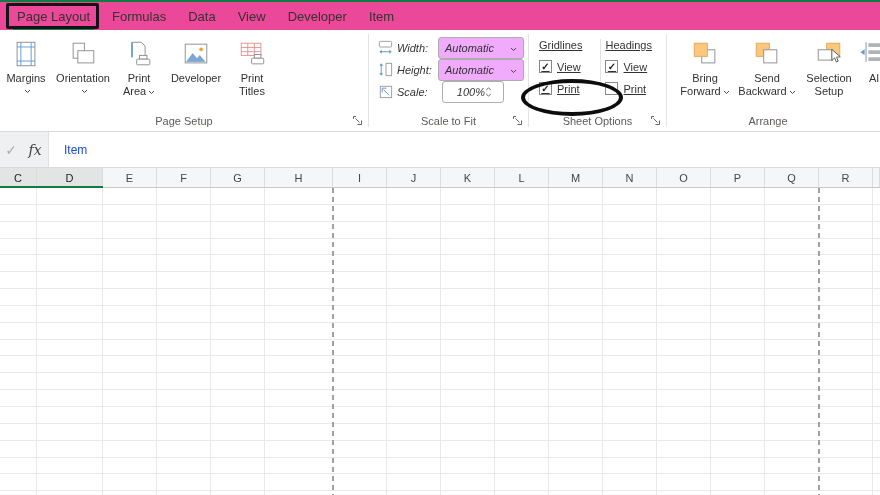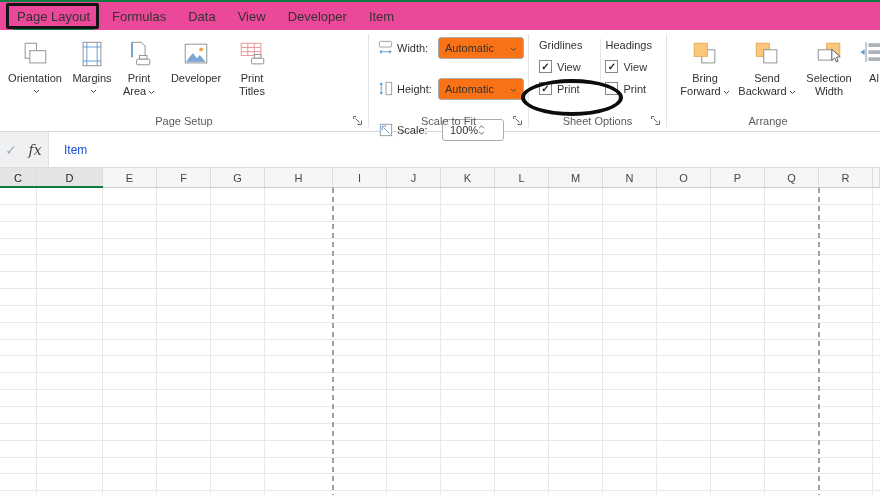--- a/index.html
+++ b/index.html
@@ -25,35 +25,35 @@
 
   .bigrow { display:flex; align-items:flex-start; padding:4px 2px 0 2px; }
   .bigbtn { display:flex; flex-direction:column; align-items:center; padding-top:2px;
             font-size:11px; color:#323130; line-height:13px; text-align:center; flex:none; }
   .bigbtn .bicon { height:36px; display:flex; align-items:center; justify-content:center; }
   .blabel { text-align:center; }
   .chv { margin-left:2px; }
   .chevline { height:10px; display:flex; align-items:center; justify-content:center; }
 
   
-  .s2f { padding:7px 4px 0 8px; display:flex; flex-direction:column; gap:19px; }
+  .s2f { padding:7px 4px 0 8px; display:flex; flex-direction:column; gap:0;font-style:italic; }
   .s2frow { display:flex; align-items:center; height:22px; font-size:11px; color:#333; }
   .s2frow .ricon { width:20px; flex:none; }
   .s2frow .rlabel { width:41px; flex:none; }
-  .ddl { width:88px; height:22px; border:1px solid #adadad; border-radius:3px; background:#f97316;
+  .ddl { width:88px; height:22px; border:1px solid #adadad; border-radius:3px; background:#f0abfc;
          display:flex; align-items:center; justify-content:space-between; padding:0 6px; }
   .spin { width:62px; height:22px; border:1px solid #adadad; border-radius:3px; background:#fff;
-         display:flex; align-items:center; justify-content:flex-start; padding:0 11px 0 7px;
+         display:flex; align-items:center; justify-content:flex-end; padding:0 11px 0 7px;
          margin-left:4px; }
   .spinarrows { display:flex; flex-direction:column; gap:2px; align-items:center; }
 
   
   .shopt { display:flex; padding:9px 0 0 10px; }
   .shcol { width:64px; display:flex; flex-direction:column; gap:9px;
-           font-size:11px; color:#333; }
+           font-size:11px; color:#333;text-decoration:underline; }
   .shdiv { width:1px; background:#e3e4e6; margin:0 5px 14px 0; }
   .cbrow { display:flex; align-items:center; gap:5px; }
   .cb { width:13px; height:13px; border:1px solid #8a8886; background:#fff; flex:none;
         font-size:10px; line-height:11px; text-align:center; color:#1a1a1a; font-weight:bold; }
 
   
   .arr { padding-left:8px; }
   .arr .bigbtn { width:auto; }
 
   
@@ -97,42 +97,42 @@
       <div class="tab">Data</div>
       <div class="tab">View</div>
       <div class="tab">Developer</div>
       <div class="tab">Item</div>
     </div>
 
   <div class="ribbon">
 
     <div class="group" style="width:368px;">
       <div class="bigrow" id="pagesetup-buttons">
+          <div class="bigbtn" style="width: 48px;">
+            <div class="bicon">
+              <svg width="30" height="30" viewBox="0 0 32 32">
+                <rect x="6.5" y="3.5" width="19" height="25" fill="#fff" stroke="#8a8d90"></rect>
+                <path d="M10.5 3.5 v25 M21.5 3.5 v25 M6.5 8.5 h19 M6.5 23.5 h19" stroke="#5b9bd5" fill="none"></path>
+              </svg>
+            </div>
+            <div class="blabel"><span>Margins</span></div>
+            <div class="chevline">
+              <span><svg class="chv" width="7" height="5" viewBox="0 0 8 6">
+                  <path d="M1 1.2 L4 4.2 L7 1.2" fill="none" stroke="#494949" stroke-width="1.2"></path>
+                </svg></span>
+            </div>
+          </div>
           <div class="bigbtn" style="width: 66px;">
             <div class="bicon">
               <svg width="32" height="30" viewBox="0 0 32 32">
                 <rect x="5.5" y="4.5" width="12" height="16" fill="#fff" stroke="#8a8d90"></rect>
                 <rect x="10.5" y="12.5" width="17" height="13" fill="#fff" stroke="#8a8d90"></rect>
               </svg>
             </div>
             <div class="blabel"><span>Orientation</span></div>
-            <div class="chevline">
-              <span><svg class="chv" width="7" height="5" viewBox="0 0 8 6">
-                  <path d="M1 1.2 L4 4.2 L7 1.2" fill="none" stroke="#494949" stroke-width="1.2"></path>
-                </svg></span>
-            </div>
-          </div>
-          <div class="bigbtn" style="width: 48px;">
-            <div class="bicon">
-              <svg width="30" height="30" viewBox="0 0 32 32">
-                <rect x="6.5" y="3.5" width="19" height="25" fill="#fff" stroke="#8a8d90"></rect>
-                <path d="M10.5 3.5 v25 M21.5 3.5 v25 M6.5 8.5 h19 M6.5 23.5 h19" stroke="#5b9bd5" fill="none"></path>
-              </svg>
-            </div>
-            <div class="blabel"><span>Margins</span></div>
             <div class="chevline">
               <span><svg class="chv" width="7" height="5" viewBox="0 0 8 6">
                   <path d="M1 1.2 L4 4.2 L7 1.2" fill="none" stroke="#494949" stroke-width="1.2"></path>
                 </svg></span>
             </div>
           </div>
           <div class="bigbtn" style="width: 46px;">
             <div class="bicon">
               <svg width="30" height="30" viewBox="0 0 32 32">
                 <path d="M8.5 19.5 v-16 h10 l4 4 v12" fill="#fff" stroke="#8a8d90"></path>
@@ -306,21 +306,21 @@
                 </svg></span></div>
           </div>
           <div class="bigbtn" style="width: 60px;">
             <div class="bicon">
               <svg width="32" height="30" viewBox="0 0 32 32">
                 <rect x="13.5" y="4.5" width="14" height="13" fill="#fac77d" stroke="#e3a857"></rect>
                 <rect x="4.5" y="11.5" width="15" height="11" fill="#fff" stroke="#8a8d90"></rect>
                 <path d="M19 11 v12 l3-2.8 1.8 4.3 2-0.9 -1.8-4.2 4-0.4 z" fill="#fdfdfd" stroke="#55585b"></path>
               </svg>
             </div>
-            <div class="blabel"><span>Selection</span><br><span>Width</span></div>
+            <div class="blabel"><span>Selection</span><br><span>Setup</span></div>
           </div>
           <div class="bigbtn" style="width: 30px; overflow: hidden;">
             <div class="bicon">
               <svg width="30" height="30" viewBox="0 0 32 32">
                 <rect x="10" y="4.5" width="15" height="4" fill="#aeb3b8"></rect>
                 <rect x="10" y="12" width="19" height="4" fill="#aeb3b8"></rect>
                 <rect x="10" y="19.5" width="15" height="4" fill="#aeb3b8"></rect>
                 <path d="M7.5 3.5 v21" stroke="#8a8d90" fill="none"></path>
                 <path d="M1.5 14 l4.5-3 v6 z" fill="#5b9bd5"></path>
               </svg>

